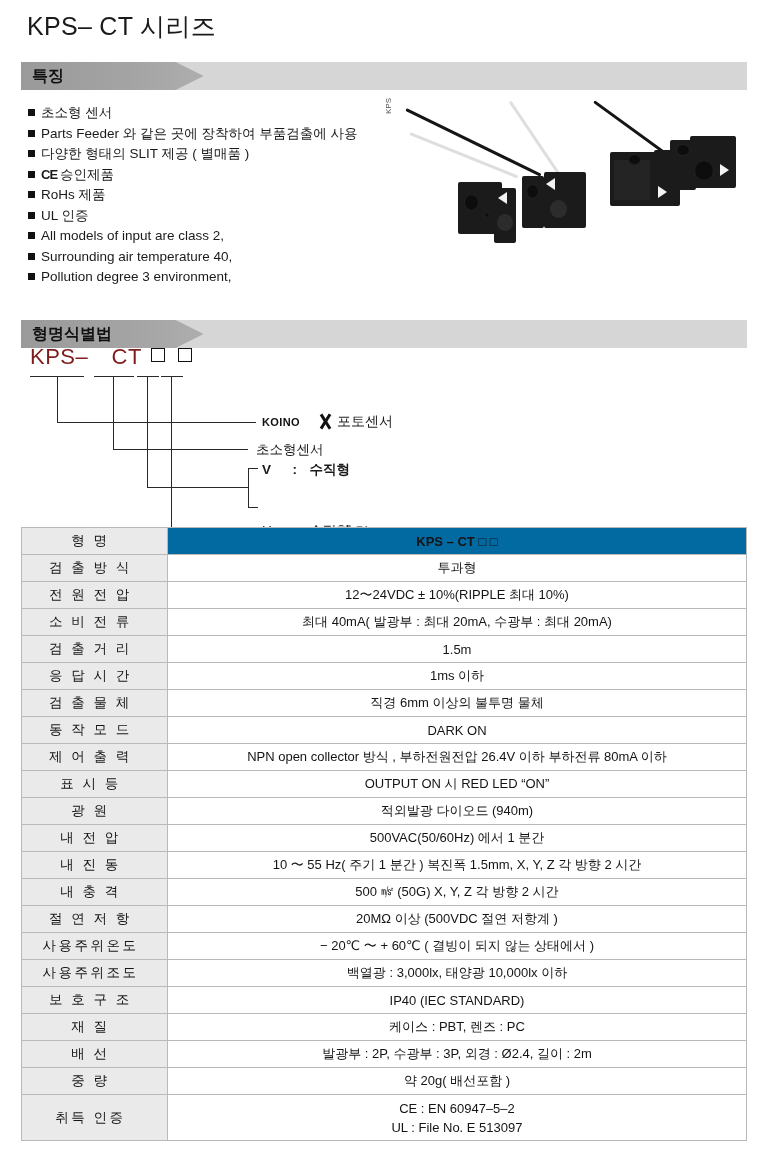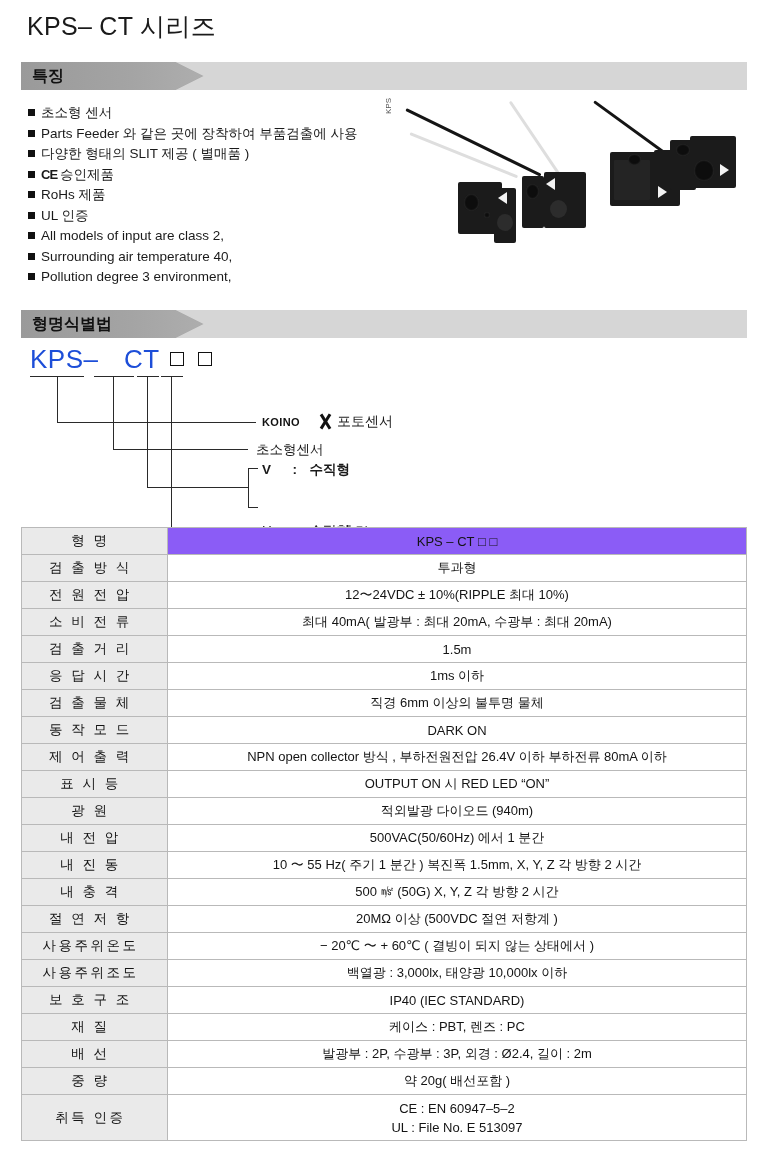--- a/index.html
+++ b/index.html
@@ -54,21 +54,21 @@
     top: 0;
     height: 16px;
     line-height: 28px;
     font-size: 16px;
     font-weight: 700;
     color: #111;
     white-space: nowrap;
   }
 
   #section-features { top: 62px; }
-  #section-naming  { top: 310px; padding-left: 16px; }
+  #section-naming  { top: 320px; padding-left: 16px; }
 
   
   .feature-list {
     position: absolute;
     left: 28px;
     top: 103px;
     width: 400px;
     list-style: none;
   }
   .feature-list li {
@@ -150,24 +150,24 @@
     position: absolute;
     left: 0;
     top: 340px;
     width: 768px;
     height: 180px;
   }
   .model-code {
     position: absolute;
     left: 30px;
     top: 4px;
-    font-size: 26px;
+    font-size: 22px;
     letter-spacing: 0.5px;
     white-space: nowrap;
-    color: #1d4ed8;
+    color: #7f1d1d;
   }
   .model-code .sq {
     display: inline-block;
     width: 14px;
     height: 14px;
     border: 1.6px solid #111;
     margin: 0 3px;
     vertical-align: 2px;
   }
   .nline {
@@ -229,21 +229,21 @@
     vertical-align: middle;
     padding: 0 12px;
   }
   .spec-table th {
     width: 146px;
     background: #eaeaea;
     font-size: 13.5px;
     letter-spacing: 2.5px;
     padding-left: 4px;
   }
-  .spec-table td.shaded { background: #8b5cf6; }
+  .spec-table td.shaded { background: #0369a1; font-weight: bold; }
   .spec-table tr.tall { height: 46px; }
   .spec-table td .line2 { display: block; line-height: 19px; }
 </style>
 </head>
 <body>
 
 <div class="page-title">KPS– CT 시리즈</div>
 
 <div class="section-bar" id="section-features">
   <div class="bar-light"></div>

